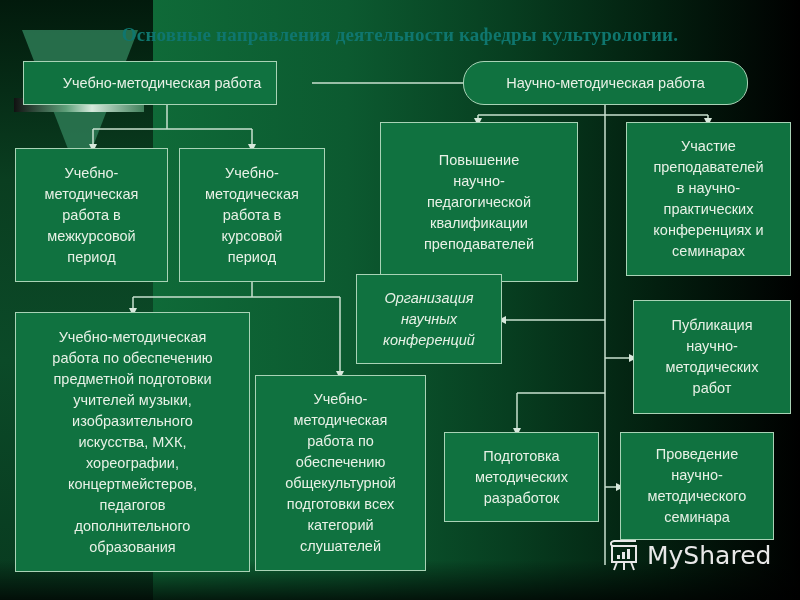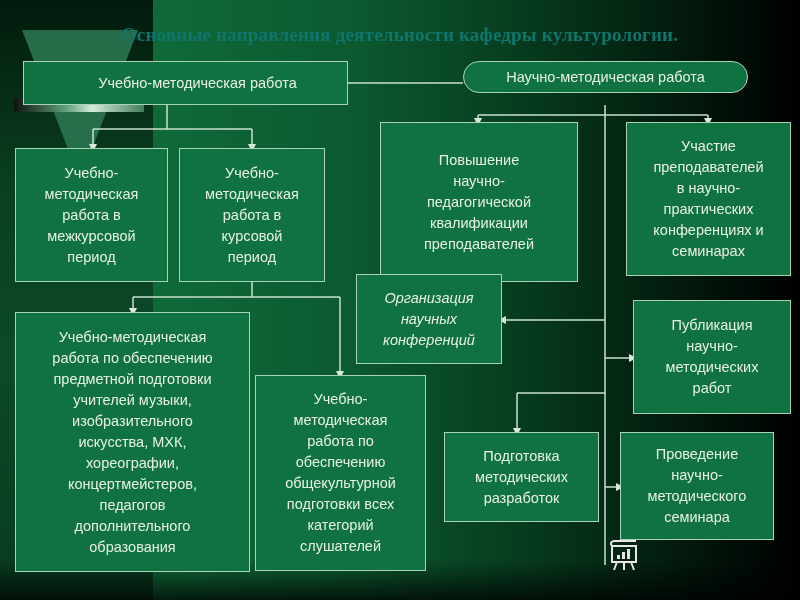--- a/index.html
+++ b/index.html
@@ -63,24 +63,24 @@
     <line x1="708" y1="115" x2="708" y2="122" marker-end="url(#arr)"></line>
 
     <line x1="605" y1="320" x2="502" y2="320" marker-end="url(#arr)"></line>
     <line x1="605" y1="358" x2="633" y2="358" marker-end="url(#arr)"></line>
     <line x1="605" y1="393" x2="517" y2="393"></line>
     <line x1="517" y1="393" x2="517" y2="432" marker-end="url(#arr)"></line>
     <line x1="605" y1="487" x2="620" y2="487" marker-end="url(#arr)"></line>
   </g>
 </svg>
 
-<div class="box" style="left:23px;top:61px;width:325px;height:44px;padding-left:30px;">
+<div class="box" style="left:23px;top:61px;width:254px;height:44px;padding-left:30px;">
     <span>Учебно-методическая  работа</span>
   </div>
-<div class="box" style="left:463px;top:61px;width:285px;height:32px;border-radius:21px;">
+<div class="box" style="left:463px;top:61px;width:285px;height:44px;border-radius:21px;">
     <span>Научно-методическая работа</span>
   </div>
 
 <div class="box" style="left:15px;top:148px;width:153px;height:134px;">
     <span>Учебно-
 методическая
 работа в
 межкурсовой
 период</span>
   </div>
@@ -164,13 +164,14 @@
       <line x1="10" y1="24" x2="7" y2="32"></line>
         <line x1="17" y1="24" x2="17" y2="32"></line>
         <line x1="24" y1="24" x2="27" y2="32"></line>
     </g>
     <g fill="#e8e8e8">
         <rect x="10" y="17" width="3" height="4"></rect>
         <rect x="15" y="14" width="3" height="7"></rect>
         <rect x="20" y="11" width="3" height="10"></rect>
       </g>
   </svg>
+  <span>MyShared</span>
 </div>
 
 </body></html>

